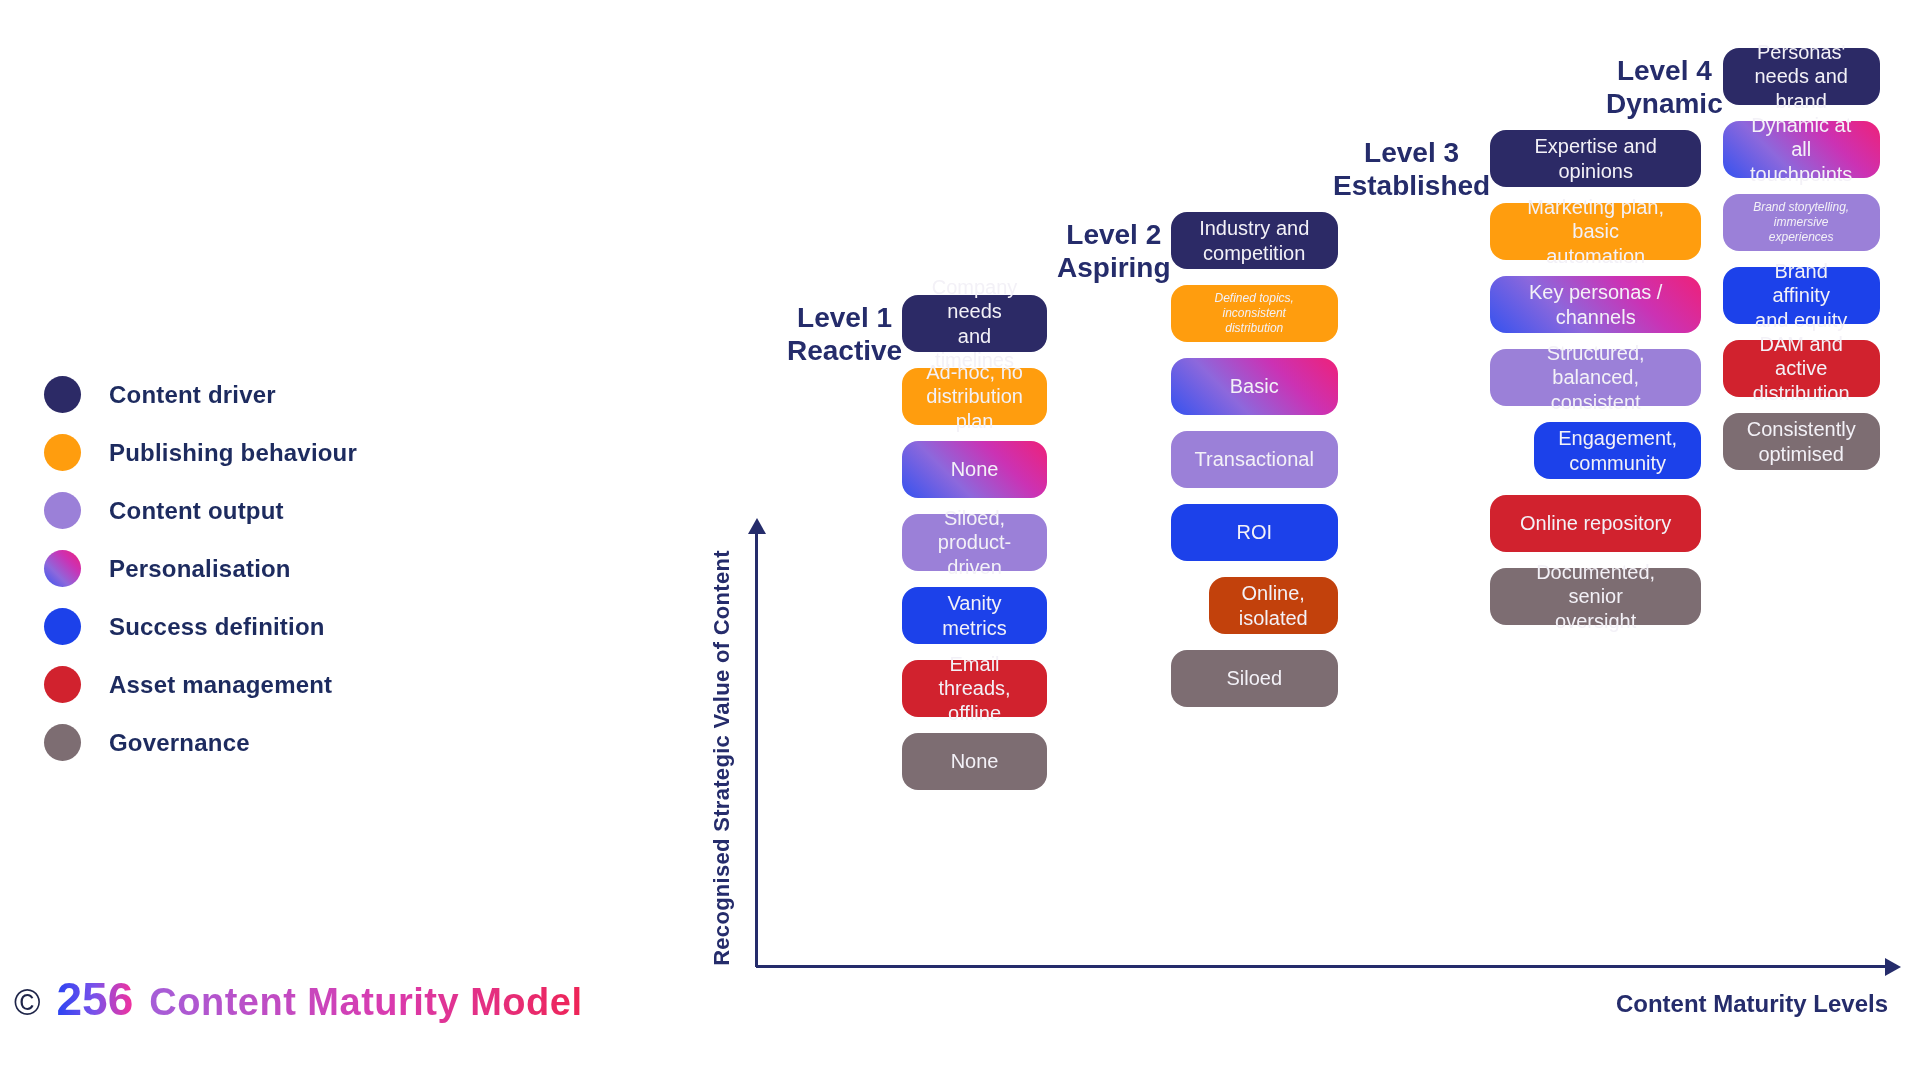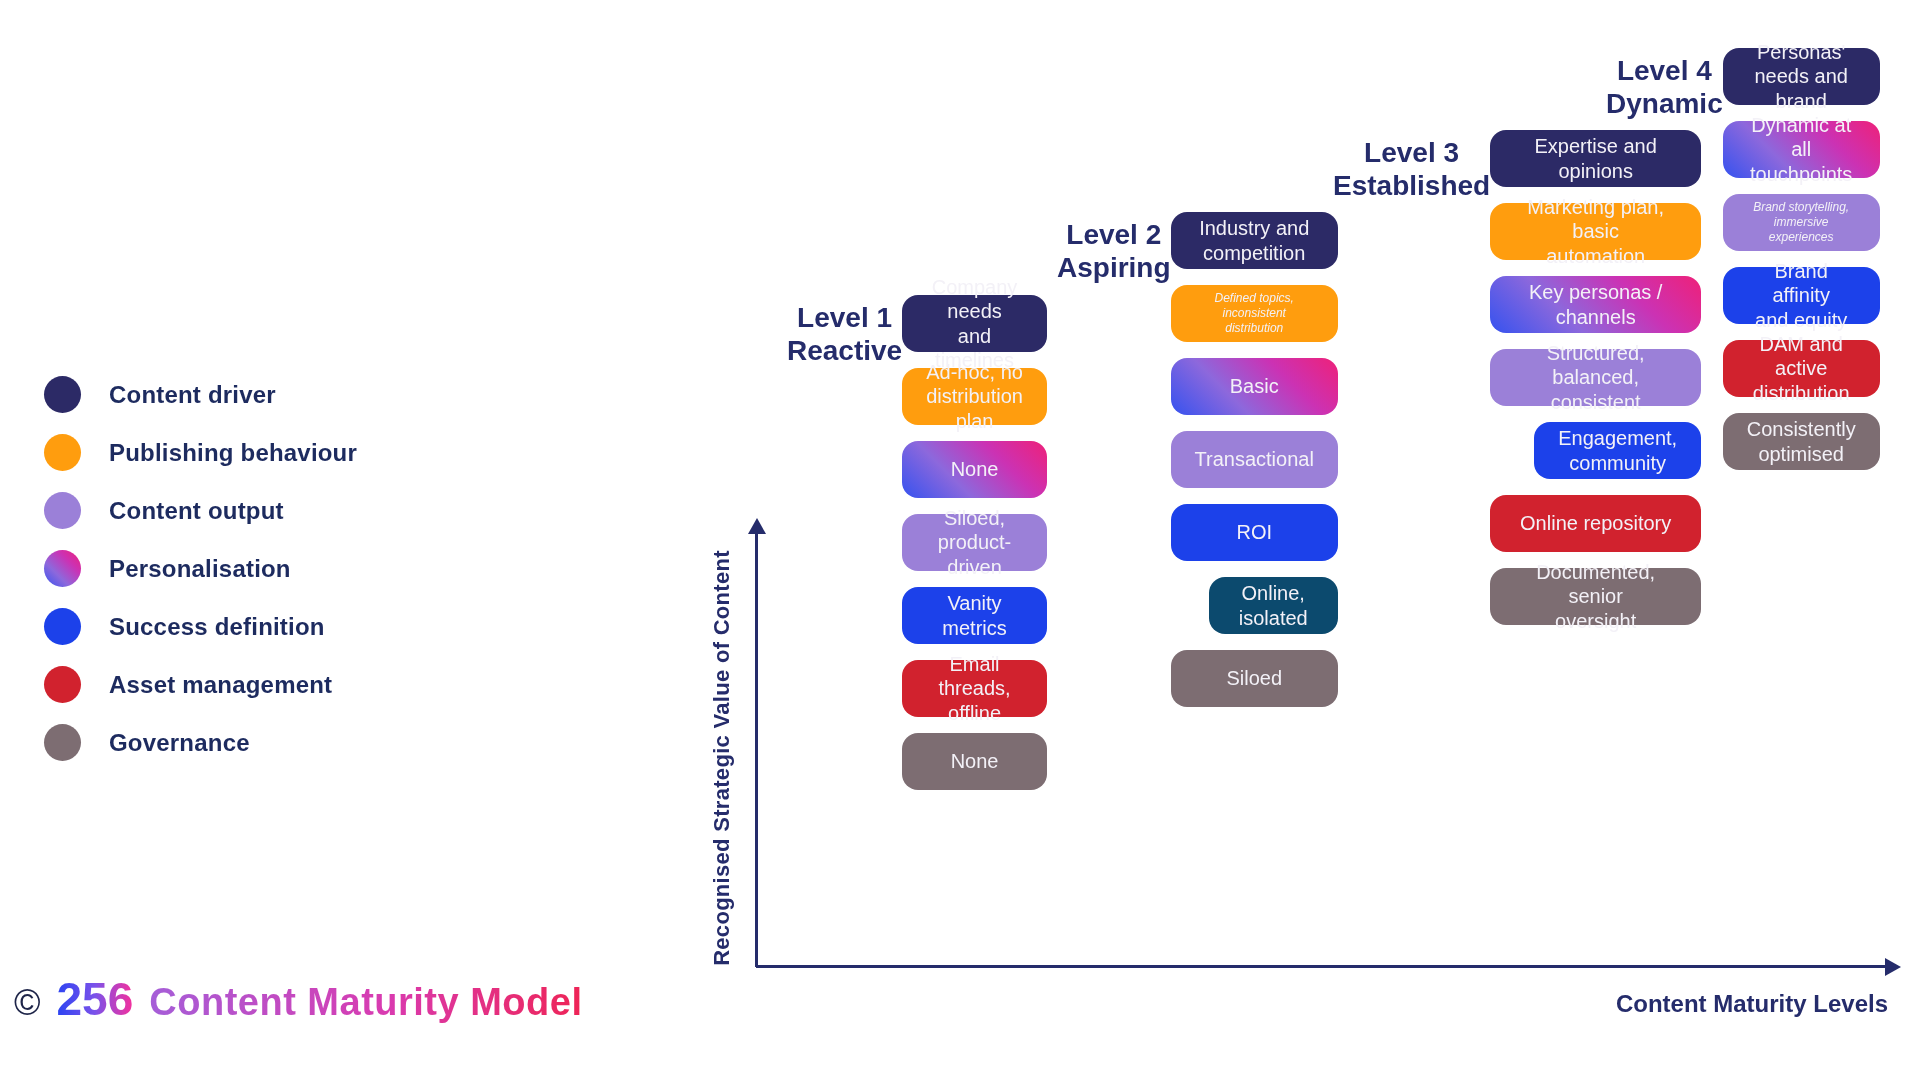--- a/index.html
+++ b/index.html
@@ -117,21 +117,21 @@
       <span>Aspiring</span>
     </div>
     <div class="boxes">
       <div class="box" style="background: rgb(44, 42, 102);">Industry and
 competition</div>
       <div class="box small" style="background: rgb(255, 157, 14);">Defined topics,
 inconsistent distribution</div>
       <div class="box" style="background: linear-gradient(45deg, rgb(53, 82, 239) 0%, rgb(141, 104, 220) 35%, rgb(203, 50, 180) 68%, rgb(238, 33, 121) 100%);">Basic</div>
       <div class="box" style="background: rgb(155, 128, 216);">Transactional</div>
       <div class="box" style="background: rgb(28, 65, 234);">ROI</div>
-      <div class="box" style="background: #0c4a6e; margin-left: 38px;">Online, isolated</div>
+      <div class="box" style="background: #c2410c; margin-left: 38px;">Online, isolated</div>
       <div class="box" style="background: rgb(125, 109, 114);">Siloed</div>
     </div>
   </div>
 
   <div class="col" id="col3">
     <div class="col-header">
       <span>Level 3</span>
       <span>Established</span>
     </div>
     <div class="boxes">

